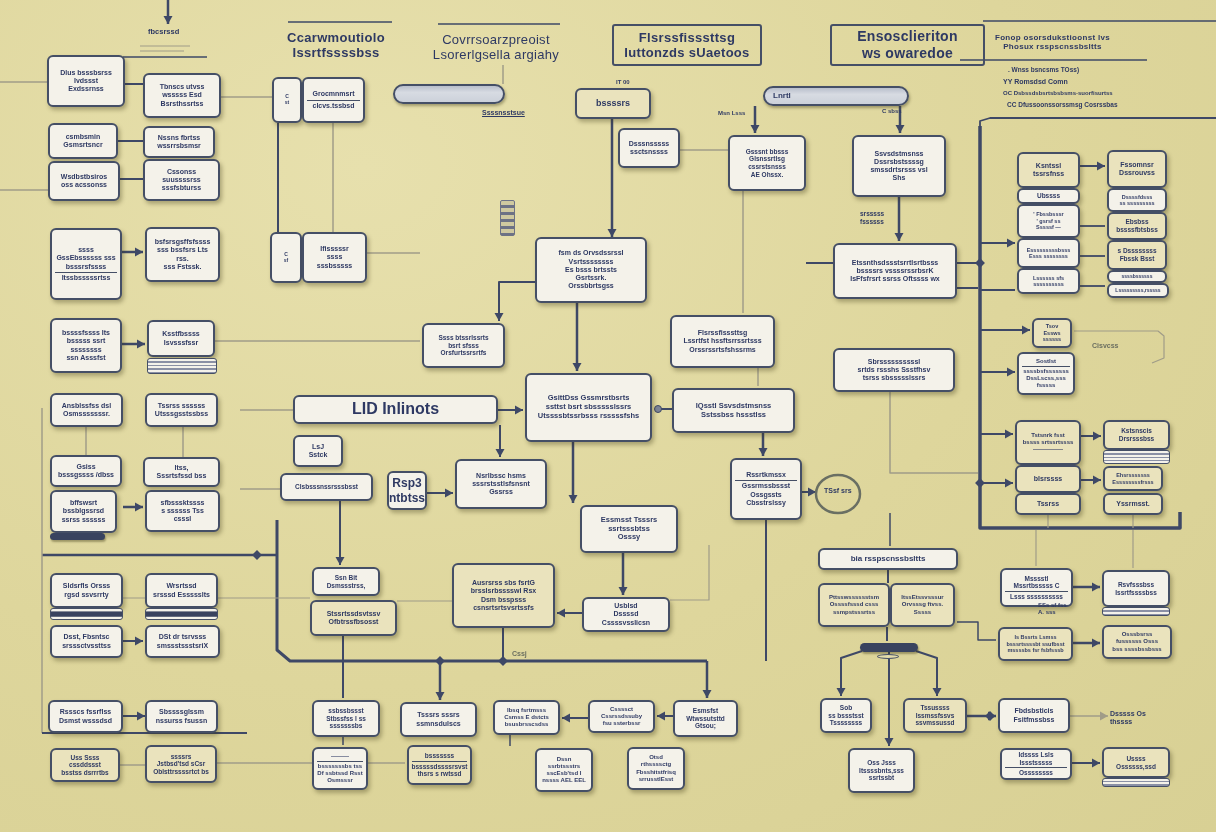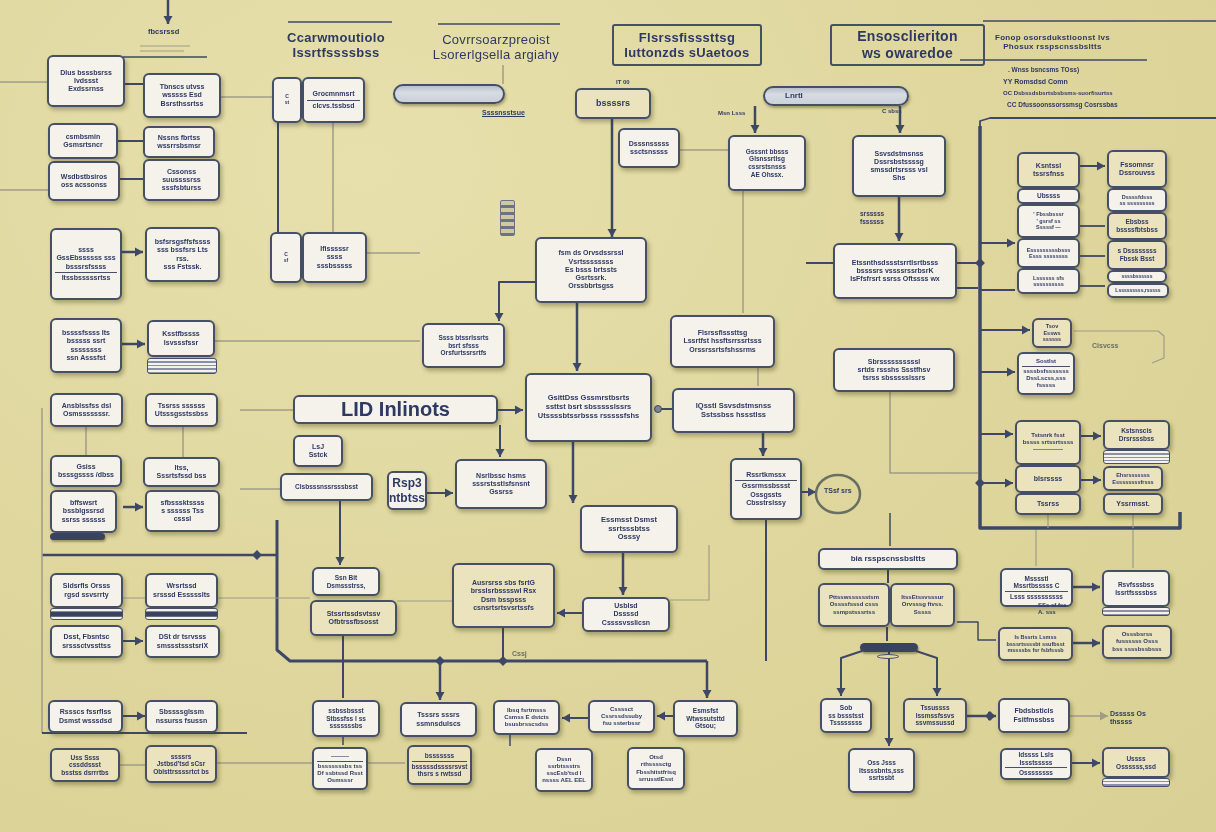--- a/index.html
+++ b/index.html
@@ -204,21 +204,21 @@
 Bsrsthssrtss</div>
       <div class="node s-w" style="left: 143px; top: 126px; width: 72px; height: 32px; font-size: 7px;">Nssns fbrtss
 wssrrsbsmsr</div>
       <div class="node s-w" style="left: 143px; top: 159px; width: 77px; height: 42px; font-size: 7px;">Cssonss
 suussssrss
 sssfsbturss</div>
       <div class="node s-w" style="left: 272px; top: 77px; width: 30px; height: 46px; font-size: 5px;">C
 st</div>
       <div class="node s-w" style="left: 302px; top: 77px; width: 63px; height: 46px; font-size: 7px;"><div class="ttl">Grocmnmsrt</div><div>clcvs.tssbsd</div></div>
       <div class="node s-p" style="left: 393px; top: 84px; width: 112px; height: 20px; font-size: 7px;"></div>
-      <div class="node s-p" style="left: 763px; top: 86px; width: 146px; height: 20px; font-size: 8px; align-items: flex-start; text-align: left; padding-left: 20px;">Lnrtl</div>
+      <div class="node s-p" style="left: 763px; top: 86px; width: 146px; height: 20px; font-size: 8px; align-items: flex-start; text-align: left; padding-left: 8px;">Lnrtl</div>
       <div class="node s-t" style="left: 575px; top: 88px; width: 76px; height: 31px; font-size: 9px;">bssssrs</div>
       <div class="node s-w" style="left: 618px; top: 128px; width: 62px; height: 40px; font-size: 7px;">Dsssnsssss
 ssctsnssss</div>
       <div class="node s-w" style="left: 728px; top: 135px; width: 78px; height: 56px; font-size: 6.5px;">Gsssnt bbsss
 Glsnssrtlsg
 cssrstsnsss
 AE Ohssx.</div>
       <div class="node s-w" style="left: 852px; top: 135px; width: 94px; height: 62px; font-size: 7px;">Ssvsdstmsnss
 Dssrsbstssssg
 smssdrtsrsss vsl
@@ -268,38 +268,38 @@
 bsssgssss /dbss</div>
       <div class="node s-w" style="left: 143px; top: 457px; width: 77px; height: 30px; font-size: 7px;">ltss,
 Sssrtsfssd bss</div>
       <div class="node s-w" style="left: 50px; top: 490px; width: 67px; height: 43px; font-size: 7px;">bffswsrt
 bssblgssrsd
 ssrss ssssss</div>
       <div class="node s-dark" style="left: 50px; top: 533px; width: 55px; height: 7px; font-size: 5px;"></div>
       <div class="node s-w" style="left: 145px; top: 490px; width: 75px; height: 42px; font-size: 7px;">sfbsssktssss
 s ssssss Tss
 csssl</div>
-      <div class="node s-w" style="left: 293px; top: 395px; width: 205px; height: 29px; font-size: 20px;">LID Inlinots</div>
+      <div class="node s-w" style="left: 293px; top: 395px; width: 205px; height: 29px; font-size: 16px;">LID Inlinots</div>
       <div class="node s-w" style="left: 293px; top: 435px; width: 50px; height: 32px; font-size: 7px;">LsJ
 Sstck</div>
       <div class="node s-w" style="left: 280px; top: 473px; width: 93px; height: 28px; font-size: 6.5px;">Clsbsssnssrsssbsst</div>
       <div class="node s-w" style="left: 387px; top: 471px; width: 40px; height: 39px; font-size: 12px;">Rsp3
 ntbtss</div>
       <div class="node s-w" style="left: 455px; top: 459px; width: 92px; height: 50px; font-size: 7px;">Nsrlbssc hsms
 sssrstsstlsfsnsnt
 Gssrss</div>
       <div class="node s-w" style="left: 525px; top: 373px; width: 127px; height: 69px; font-size: 7.5px;">GsittDss Gssmrstbsrts
 ssttst bsrt sbssssslssrs
 Utssssbtssrbsss rsssssfshs</div>
       <div class="node s-w" style="left: 672px; top: 388px; width: 123px; height: 45px; font-size: 7.5px;">IQsstl Ssvsdstmsnss
 Sstssbss hssstlss</div>
       <div class="node s-w" style="left: 730px; top: 458px; width: 72px; height: 62px; font-size: 7px;"><div class="ttl">Rssrtkmssx</div><div>Gssrmssbssst
 Ossgssts
 Cbsstrslssy</div></div>
-      <div class="node s-w" style="left: 580px; top: 505px; width: 98px; height: 48px; font-size: 7.5px;">Essmsst Dsmst
+      <div class="node s-w" style="left: 580px; top: 505px; width: 98px; height: 48px; font-size: 7.5px;">Essmsst Tsssrs
 ssrtsssbtss
 Osssy</div>
       <div class="node s-w" style="left: 818px; top: 548px; width: 140px; height: 22px; font-size: 8px;">bia rsspscnssbsltts</div>
       <div class="node s-t" style="left: 818px; top: 583px; width: 72px; height: 44px; font-size: 6px;">Pttsswsssssstsm
 Ossssfsssd csss
 ssmpstsssrtss</div>
       <div class="node s-t" style="left: 890px; top: 583px; width: 65px; height: 44px; font-size: 6px;">ItssEtssvsssur
 Orvsssg ftvss.
 Sssss</div>
       <div class="node s-dark" style="left: 860px; top: 643px; width: 58px; height: 9px; font-size: 5px;"></div>

